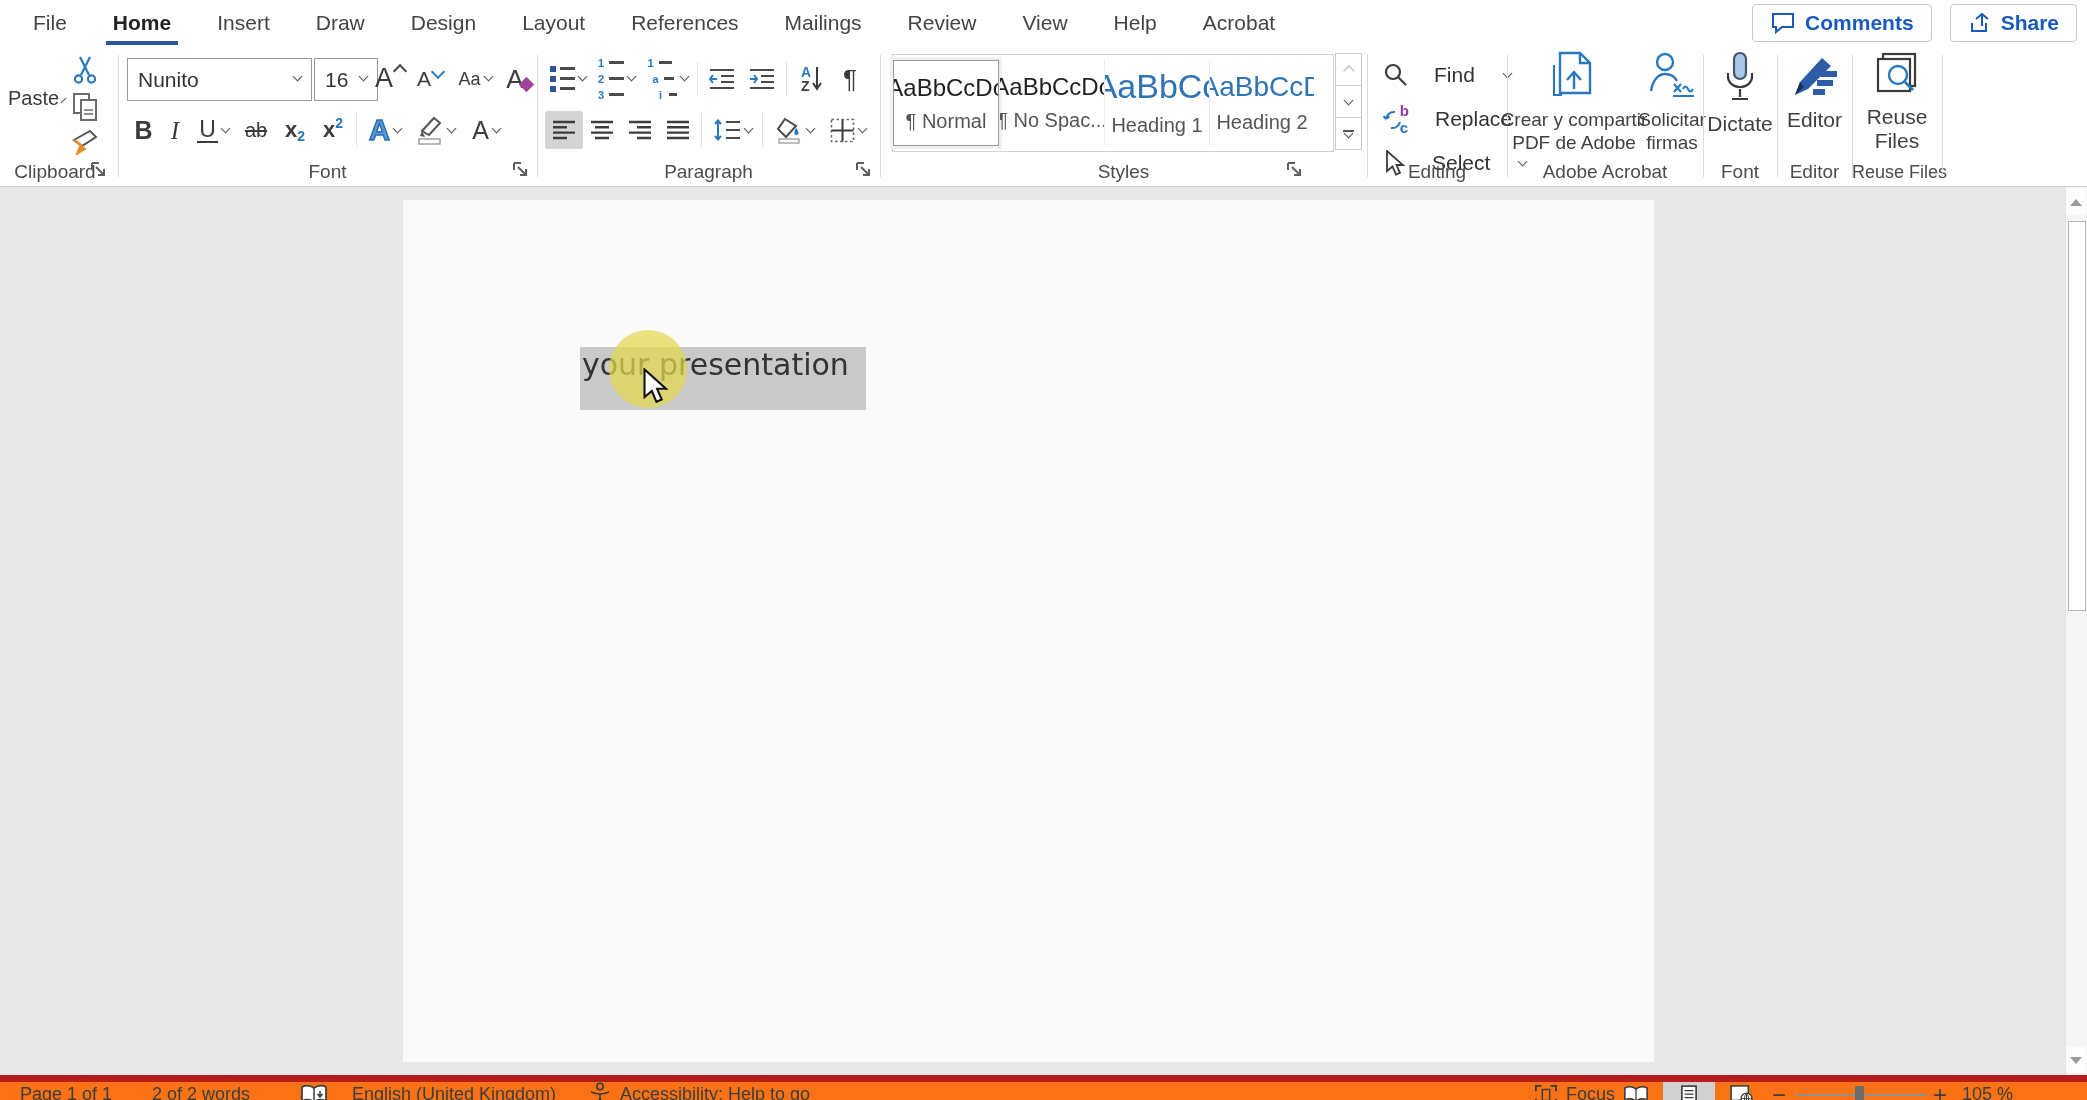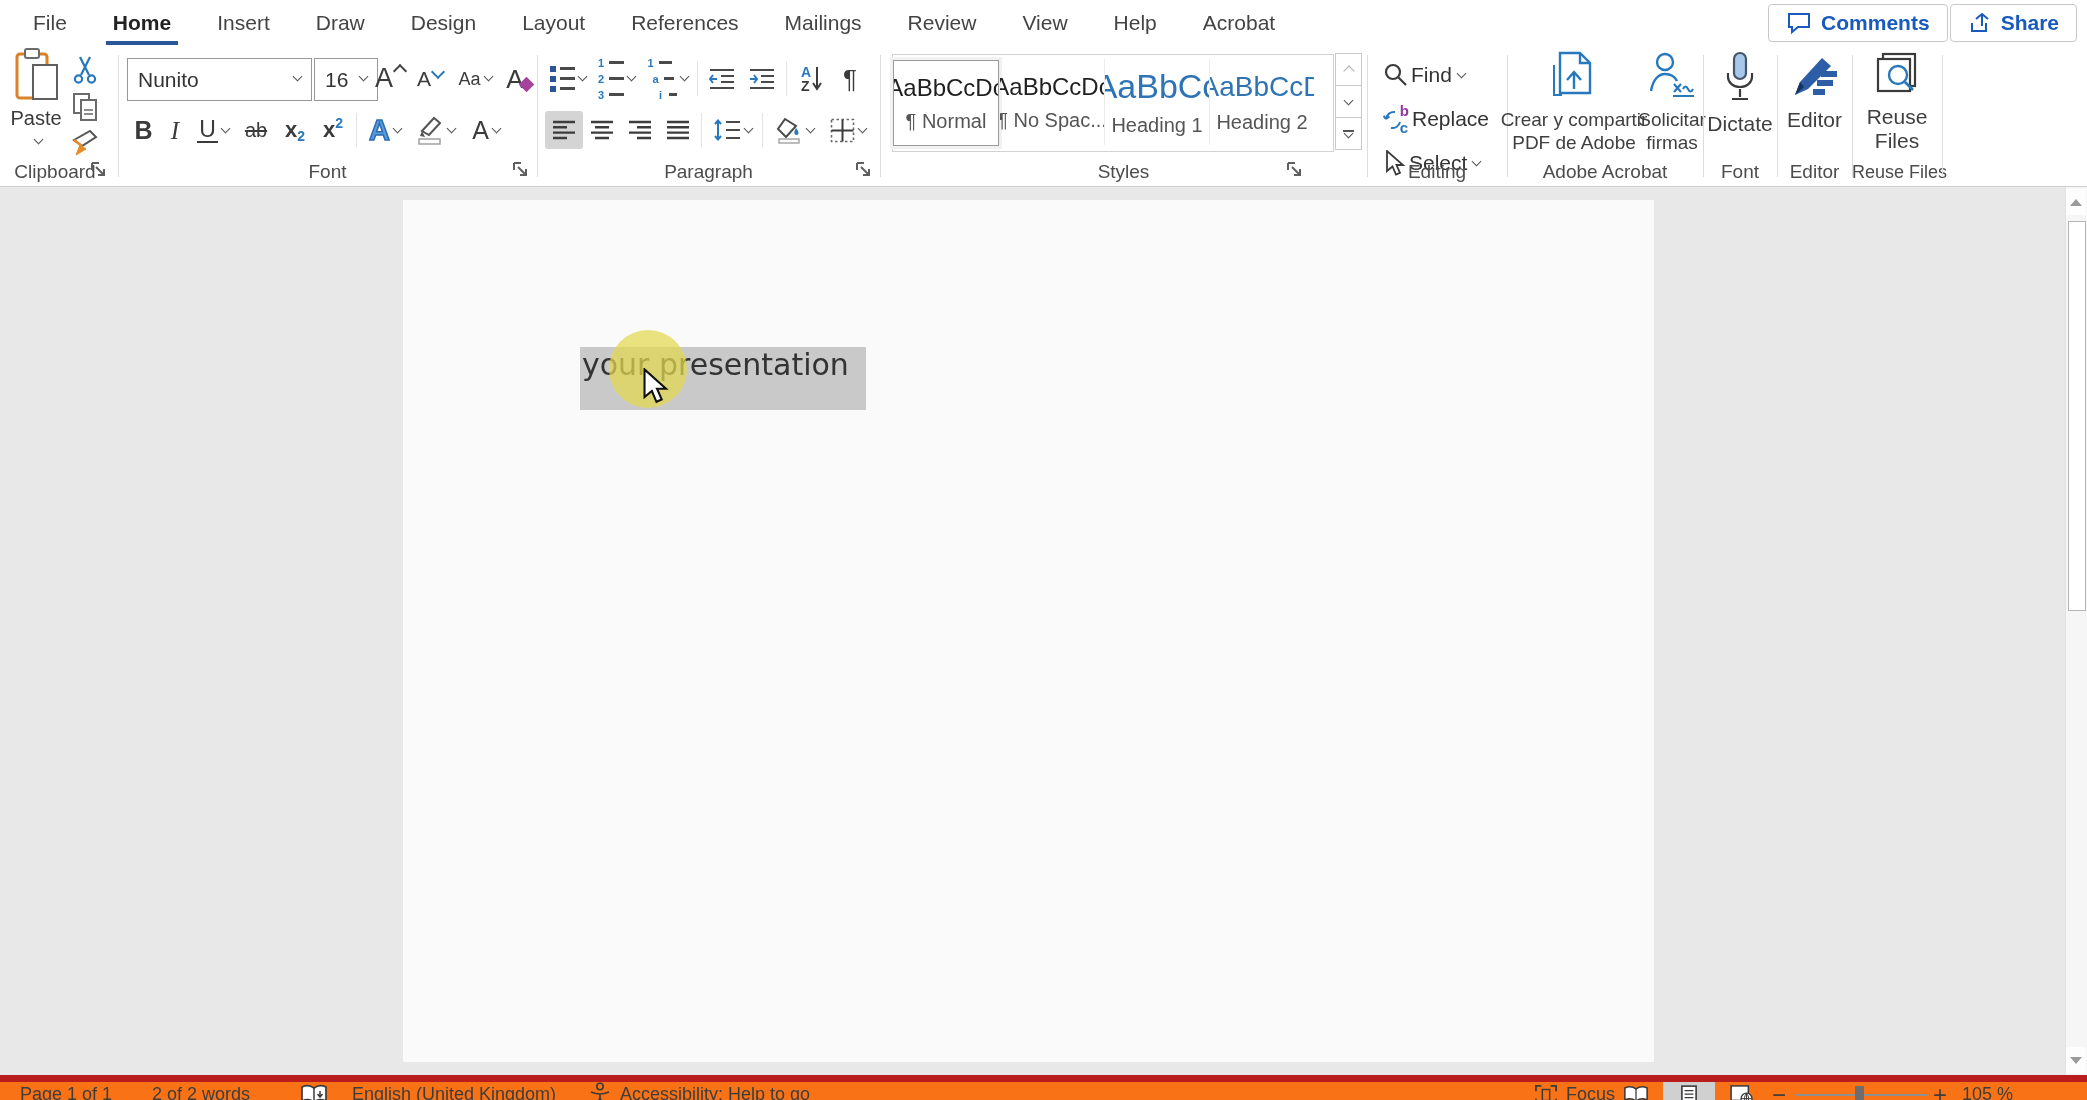--- a/index.html
+++ b/index.html
@@ -6,21 +6,21 @@
   body{width:2087px;height:1100px;position:relative;overflow:hidden;
        font-family:"Liberation Sans",sans-serif;background:#fff;color:#444;cursor:default;
        -webkit-font-smoothing:antialiased}
   .abs{position:absolute}
   
   .tabbar{position:absolute;left:0;top:0;width:2087px;height:45px;background:#fff}
   .tabs{display:flex;align-items:stretch;height:45px;padding-left:10px}
   .tab{font-size:21px;color:#444;padding:0 23px;display:flex;align-items:center;position:relative}
   .tab.active{color:#222;font-weight:700}
   .tab.active::after{content:"";position:absolute;left:16px;right:16px;bottom:0;height:4px;background:#2b579a}
-  .topright{position:absolute;right:10px;top:4px;display:flex;gap:2px}
+  .topright{position:absolute;right:10px;top:4px;display:flex;gap:18px}
   .pill{height:36px;border:1px solid #c8c8c8;border-radius:4px;display:flex;align-items:center;gap:9px;
         padding:0 17px;color:#185abd;font-size:21px;font-weight:700;background:#fff}
   
   .ribbon{position:absolute;left:0;top:45px;width:2087px;height:141px;background:#fff;border-bottom:1px solid #cfcfcf}
   .grp{position:absolute;top:0;height:141px}
   .grp-label{position:absolute;bottom:3px;left:0;right:0;text-align:center;font-size:19px;color:#4c4c4c;white-space:nowrap}
   .vsep{position:absolute;top:10px;height:122px;width:1px;background:#dcdcdc}
   .minisep{width:1px;height:34px;background:#e2e2e2;margin:0 4px}
   .btn{display:flex;align-items:center;justify-content:center;border-radius:3px}
   .btn.sel{background:#d4d4d4}
@@ -45,21 +45,21 @@
   .gallery{position:absolute;left:12px;top:9px;width:440px;height:96px;border:1px solid #d2d2d2;background:#fff;display:flex}
   .stylecard{width:104px;height:86px;margin-top:4px;display:flex;flex-direction:column;align-items:center;
              justify-content:center;overflow:hidden;border-left:1px solid #ececec}
   .stylecard:first-child{border-left:none}
   .stylecard .prev{white-space:nowrap;color:#1f1f1f;font-size:24px}
   .stylecard .slabel{white-space:nowrap;color:#555;font-size:20px;margin-top:8px}
   .stylecard.selected{border:1px solid #9a9a9a;outline:3px solid #f1f1f1;background:#fff;margin-top:5px;height:84px}
   .galcol{position:absolute;left:455px;top:9px;width:27px;height:96px;display:flex;flex-direction:column}
   .galbtn{flex:1;border:1px solid #c9c9c9;background:#fff;display:flex;align-items:center;justify-content:center;margin-top:-1px}
   
-  .edrow{position:absolute;left:16px;display:flex;align-items:center;gap:2px;font-size:21px;color:#333;height:32px}
+  .edrow{position:absolute;left:16px;display:flex;align-items:center;gap:25px;font-size:21px;color:#333;height:32px}
   
   .bigbtn{position:absolute;top:6px;display:flex;flex-direction:column;align-items:center}
   .bigbtn .cap{font-size:19px;line-height:23px;color:#3f3f3f;text-align:center;margin-top:7px;white-space:nowrap}
   .cap21{font-size:21px;line-height:25px;color:#3f3f3f;text-align:center;margin-top:8px}
   
   .canvas{position:absolute;left:0;top:187px;width:2087px;height:888px;background:#e8e8e8}
   .page{position:absolute;left:403px;top:13px;width:1251px;height:862px;background:#fafafa}
   .selection{position:absolute;left:177px;top:147px;width:286px;height:63px;background:#c9c9c9;display:flex;}
   .doctext{font-family:"DejaVu Sans",sans-serif;font-size:30px;color:#333;padding-left:2px;white-space:nowrap}
   .click-circle{position:absolute;left:206px;top:130px;width:78px;height:78px;border-radius:50%;
@@ -110,21 +110,21 @@
         <path d="M8 8 l6 -5 6 5 M14 3 v12" fill="none" stroke="#185abd" stroke-width="2"></path>
       </svg>
       <span>Share</span>
     </div>
   </div>
 </div>
 
 <div class="ribbon">
 
   <div class="grp" style="left:0;width:118px">
-    <div class="abs" style="left:8px;top:2px;width:56px;height:100px;display:flex;flex-direction:column;align-items:center">
+    <div class="abs" style="left:8px;top:2px;width:56px;height:100px;display:flex;align-items:center">
       <svg width="46" height="58" viewBox="0 0 46 58">
         <rect x="4" y="7" width="30" height="44" rx="3" fill="none" stroke="#d8822a" stroke-width="3"></rect>
         <rect x="12" y="2" width="14" height="9" rx="2" fill="#fff" stroke="#6b6b6b" stroke-width="2"></rect>
         <rect x="20" y="18" width="24" height="34" fill="#fff" stroke="#5f5f5f" stroke-width="2"></rect>
       </svg>
       <span style="font-size:20px;color:#3b3b3b;margin-top:2px">Paste</span>
       <span class="chv sm" style="margin-top:6px"></span>
     </div>
     <div class="abs btn" style="left:66px;top:8px;width:38px;height:34px">
       <svg width="26" height="30" viewBox="0 0 26 30">

